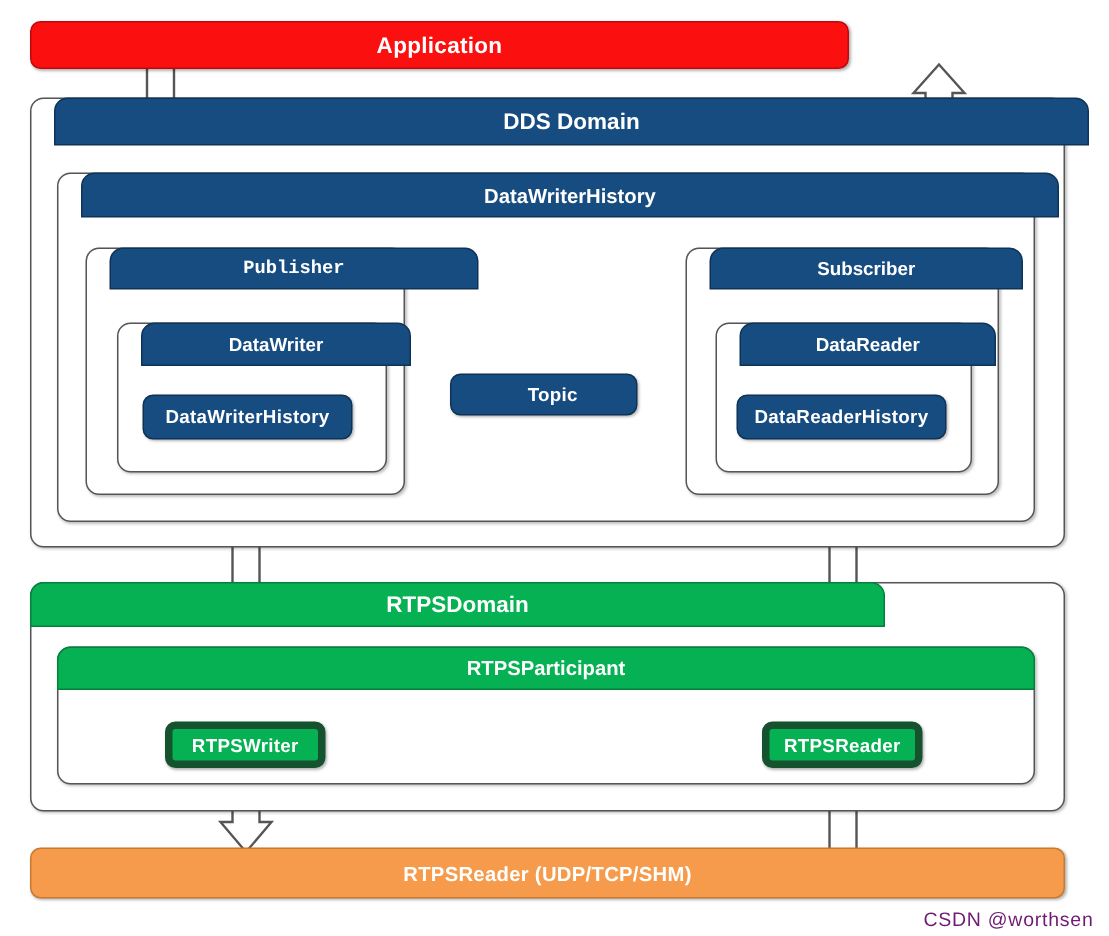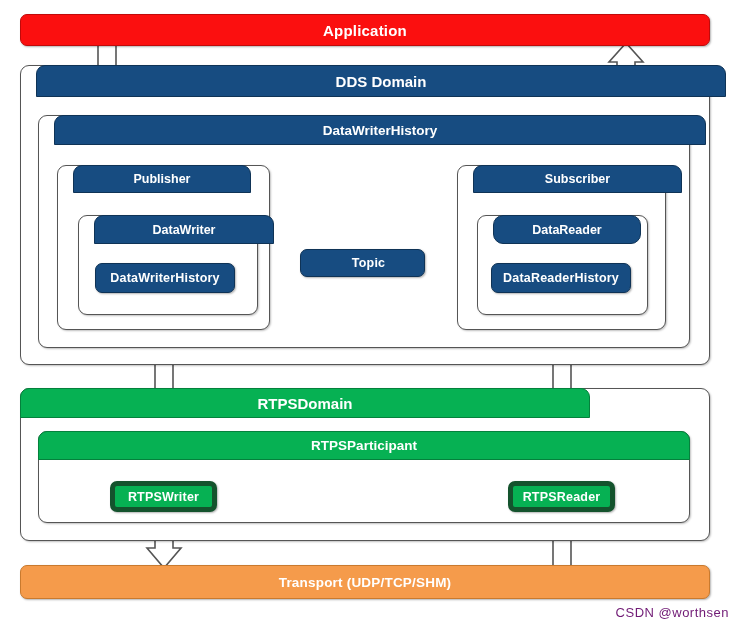--- a/index.html
+++ b/index.html
@@ -111,38 +111,38 @@
       <line x1="258" y1="262" x2="300" y2="262" stroke="#555555" stroke-width="1.4"></line>
       <polygon points="258,262 266,256 274,262 266,268" fill="#000000" stroke="#000000" stroke-width="1"></polygon>
     </g>
 
     <g>
       <line x1="425" y1="262" x2="470" y2="262" stroke="#555555" stroke-width="1.4"></line>
       <polygon points="462,262 470,256 478,262 470,268" fill="#000000" stroke="#000000" stroke-width="1"></polygon>
     </g>
   </svg>
 
-  <div class="bar red lbl-18" style="left:20px; top:14px; width:690px; height:32px;">
+  <div class="bar red lbl-18" style="left:20px; top:14px; width:546px; height:32px;">
     <span>Application</span>
   </div>
 
   <div class="box" style="left:20px; top:65px; width:690px; height:300px;">
     <div class="hdr blue lbl-18" style="width:690px; height:32px;">
       <span>DDS Domain</span>
     </div>
   </div>
 
   <div class="box" style="left:38px; top:115px; width:652px; height:233px;">
     <div class="hdr blue lbl-15" style="width:652px; height:30px;">
       <span>DataWriterHistory</span>
     </div>
   </div>
 
   <div class="box" style="left:57px; top:165px; width:213px; height:165px;">
-    <div class="hdr blue lbl-13" style="width:178px; height:28px;">
+    <div class="hdr blue lbl-13" style="width:246px; height:28px;font-family:Liberation Mono, monospace;">
       <span>Publisher</span>
     </div>
   </div>
 
   <div class="box" style="left:78px; top:215px; width:180px; height:100px;">
     <div class="hdr blue lbl-13" style="width:180px; height:29px;">
       <span>DataWriter</span>
     </div>
   </div>
 
@@ -154,21 +154,21 @@
     <span>Topic</span>
   </div>
 
   <div class="box" style="left:457px; top:165px; width:209px; height:165px;">
     <div class="hdr blue lbl-13" style="width:209px; height:28px;justify-content:center;">
       <span>Subscriber</span>
     </div>
   </div>
 
   <div class="box" style="left:477px; top:215px; width:171px; height:100px;">
-    <div class="hdr blue lbl-13" style="width:148px; height:29px;border-radius:10px;">
+    <div class="hdr blue lbl-13" style="width:171px; height:29px;">
       <span>DataReader</span>
     </div>
   </div>
 
   <div class="bar blue lbl-13" style="left:491px; top:263px; width:140px; height:30px;">
     <span>DataReaderHistory</span>
   </div>
 
   <div class="box" style="left:20px; top:388px; width:690px; height:153px;">
     <div class="hdr green lbl-18" style="width:570px; height:30px;">
@@ -184,18 +184,18 @@
 
   <div class="bar green lbl-13" style="left:110px; top:481px; width:107px; height:31px;">
     <span>RTPSWriter</span>
   </div>
 
   <div class="bar green lbl-13" style="left:508px; top:481px; width:107px; height:31px;">
     <span>RTPSReader</span>
   </div>
 
   <div class="bar orange lbl-15" style="left:20px; top:565px; width:690px; height:34px;">
-    <span>Transport (UDP/TCP/SHM)</span>
+    <span>RTPSReader (UDP/TCP/SHM)</span>
   </div>
 
   <div class="watermark">CSDN @worthsen</div>
 
 </div>
 
 </body></html>

